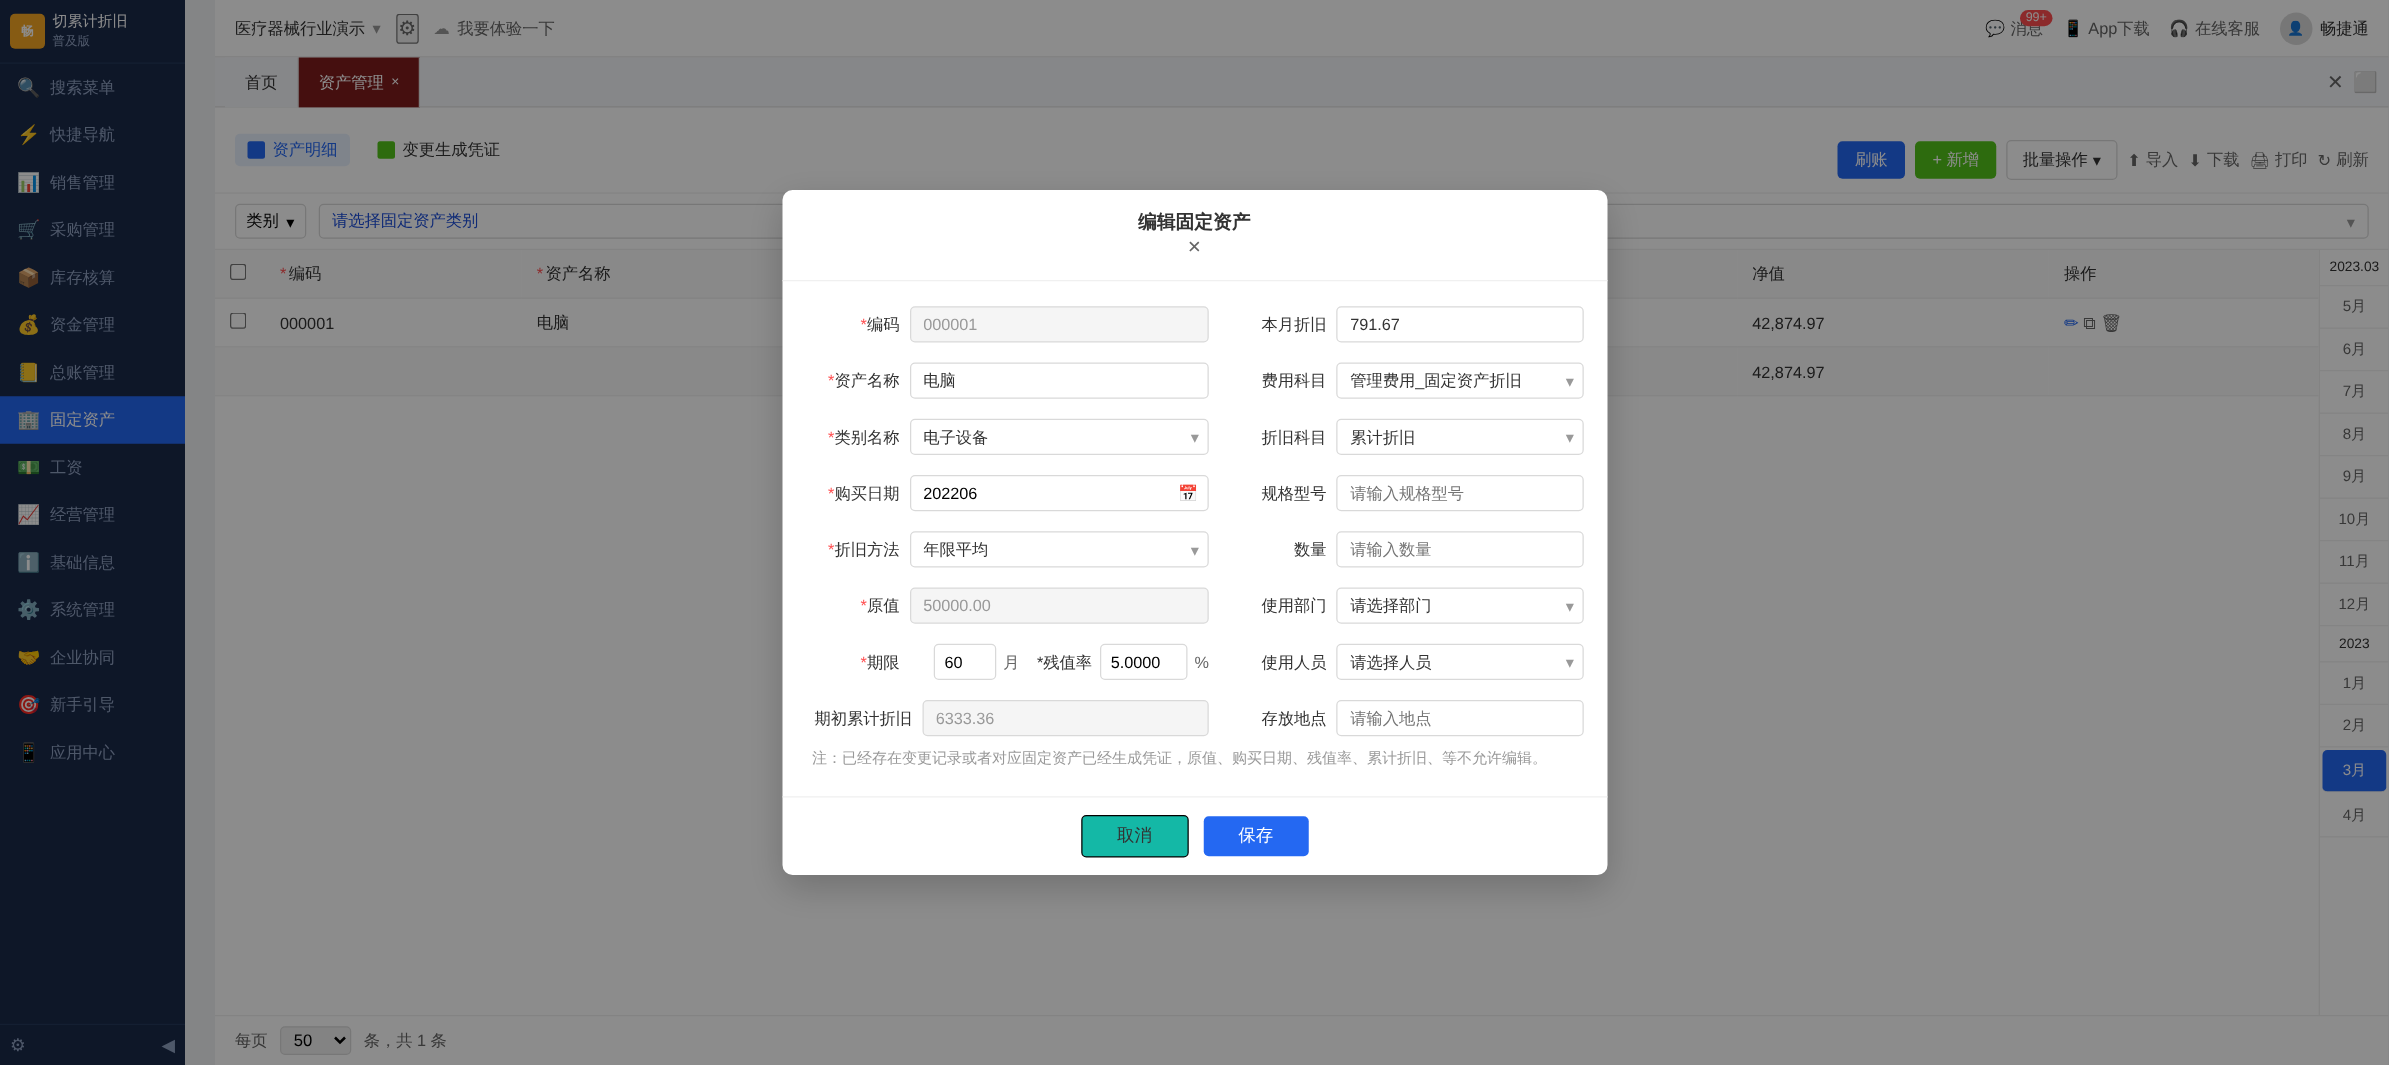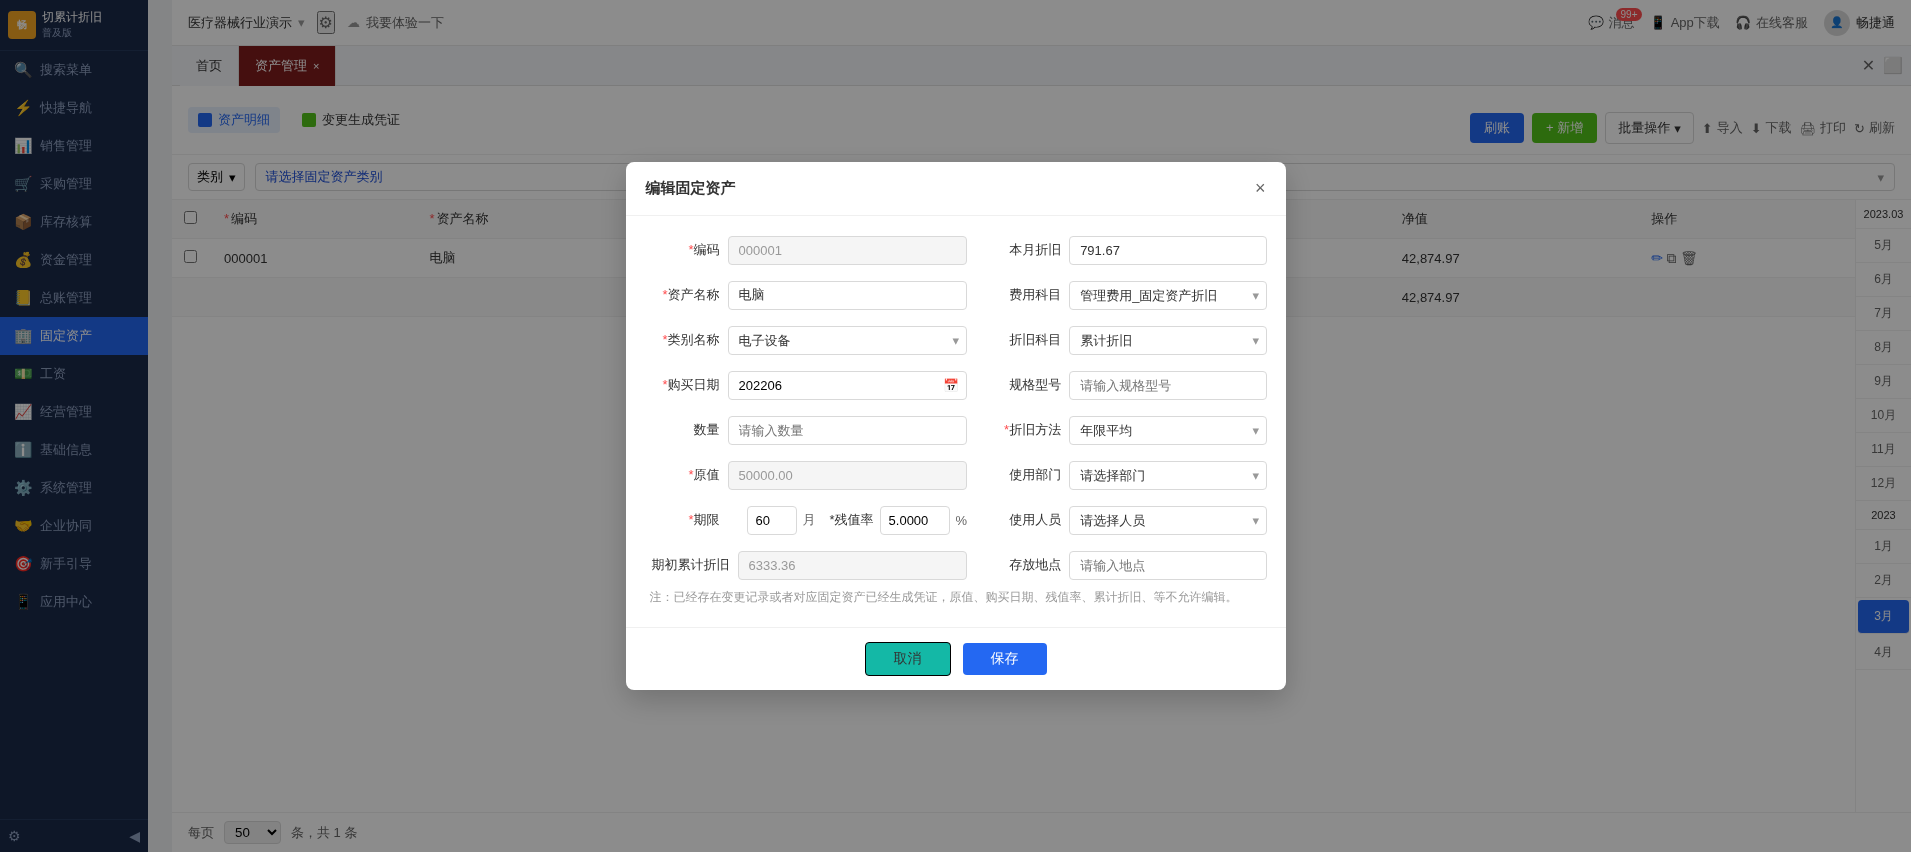--- a/index.html
+++ b/index.html
@@ -303,21 +303,21 @@
       background: #fff;
       border-radius: 8px;
       width: 660px;
       max-height: 90vh;
       display: flex; flex-direction: column;
       box-shadow: 0 10px 30px rgba(0,0,0,0.2);
     }
     .modal-header {
       padding: 16px 20px;
       border-bottom: 1px solid #f0f0f0;
-      display: flex; align-items: center; justify-content: space-between;
+      display: flex; align-items: center; justify-content: space-between; flex-direction: column;
     }
     .modal-title { font-size: 15px; font-weight: 600; color: #333; }
     .modal-close { background: none; border: none; font-size: 18px; cursor: pointer; color: #666; }
     .modal-body { padding: 20px 24px; flex: 1; overflow-y: auto; }
     .modal-footer {
       padding: 14px 20px;
       border-top: 1px solid #f0f0f0;
       display: flex; align-items: center; justify-content: center;
       gap: 12px;
     }
@@ -755,33 +755,33 @@
             <span class="date-icon">📅</span>
           </div>
         </div>
 
         <div class="form-item">
           <span class="form-label">规格型号</span>
           <input class="form-input" type="text" placeholder="请输入规格型号" style="">
         </div>
 
         <div class="form-item">
-          <span class="form-label">数量</span>
-          <input class="form-input" type="text" placeholder="请输入数量" style="">
-        </div>
-
-        <div class="form-item">
           <span class="form-label">
             <span class="req">*</span><span>折旧方法</span>
           </span>
           <div class="select-wrapper">
             <select>
               <option>年限平均</option>
             </select>
           </div>
+        </div>
+
+        <div class="form-item">
+          <span class="form-label">数量</span>
+          <input class="form-input" type="text" placeholder="请输入数量" style="">
         </div>
 
         <div class="form-item">
           <span class="form-label">
             <span class="req">*</span><span>原值</span>
           </span>
           <input class="form-input disabled" type="text" value="50000.00" readonly="" style="">
         </div>
 
         <div class="form-item">

